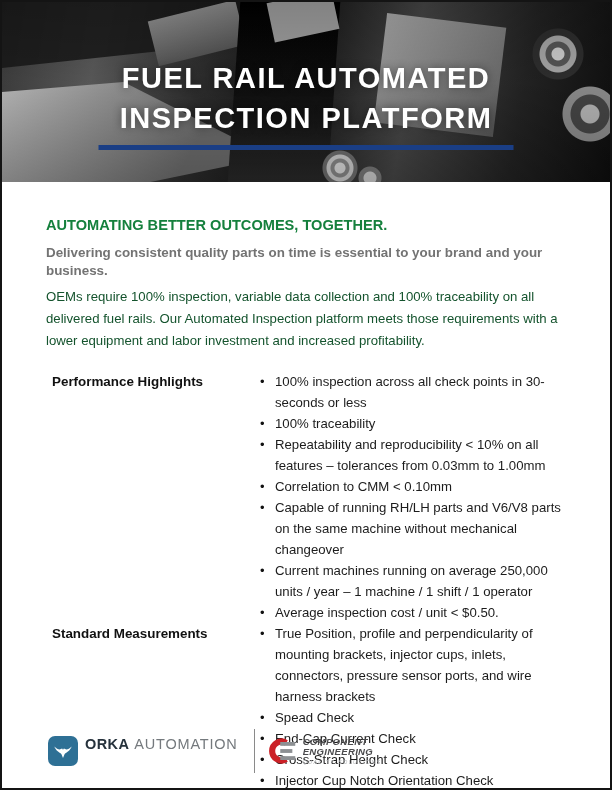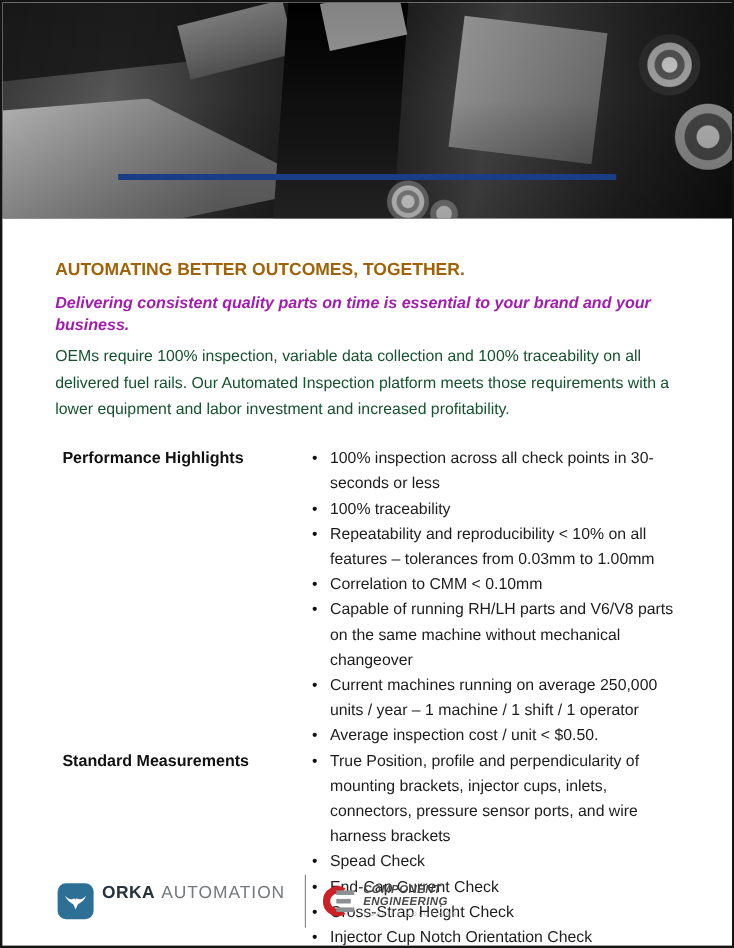--- a/index.html
+++ b/index.html
@@ -43,22 +43,22 @@
     background: linear-gradient(rgba(0,0,0,.18), rgba(0,0,0,.04) 45%, rgba(0,0,0,.22));
   }
   .hero-title { position:absolute; left:0; right:0; top:56px; text-align:center;
     color:#ffffff; font-weight:bold; font-size:29px; line-height:40px; letter-spacing:1.5px;
     text-shadow: 0 0 8px rgba(0,0,0,.45); z-index:3; }
   .hero-rule { position:absolute; left:50%; transform:translateX(-50%); top:143px;
     width:415px; height:5px; background:#1a3e85; z-index:3; }
 
   
   .content { padding: 34px 34px 0 44px; }
-  .h-main { font-size:14.6px; line-height:18px; font-weight:bold; color:#a16207; }
-  .lead  { font-size:13.4px; line-height:18px; font-weight:bold; margin-top:10px; color:#a21caf;font-style:italic; }
+  .h-main { font-size:14.6px; line-height:18px; font-weight:bold; color:#15803d; }
+  .lead  { font-size:13.4px; line-height:18px; font-weight:bold; margin-top:10px; color:#737373; }
   .copy  { font-size:13.2px; line-height:22px; margin-top:6px; max-width:530px; color:#14532d; }
 
   .section { display:flex; align-items:flex-start;gap:16px; }
   .section.first { margin-top:19px; }
   .section.second { }
   .section-label { width:196px; padding-left:6px; font-size:13.4px; font-weight:bold; color:#111;
                    line-height:21px; flex:none; }
   .section ul { list-style:none; width:336px; }
   .section li { position:relative; padding-left:17px; font-size:13.2px; line-height:21px; color:#1c1c1c; }
   .section li::before { content:"•"; position:absolute; left:2px; top:0; font-size:13px; color:#111; }
@@ -85,20 +85,24 @@
   <div class="hero">
     <div class="hero-photo">
       <div class="shape s1"></div>
       <div class="shape s2"></div>
       <div class="shape s3"></div>
       <div class="shape s4"></div>
       <div class="shape s5"></div>
       <div class="shape s6"></div>
       <div class="rings"></div>
       <div class="vignette"></div>
+    </div>
+    <div class="hero-title">
+      <div>FUEL RAIL AUTOMATED</div>
+      <div>INSPECTION PLATFORM</div>
     </div>
     <div class="hero-rule"></div>
   </div>
 
   <div class="content">
     <div class="h-main">AUTOMATING BETTER OUTCOMES, TOGETHER.</div>
     <div class="lead">Delivering consistent quality parts on time is essential to your brand and your business.</div>
     <p class="copy">OEMs require 100% inspection, variable data collection and 100% traceability on all delivered fuel rails. Our Automated Inspection platform meets those requirements with a lower equipment and labor investment and increased profitability.</p>
 
     <div class="section first">

